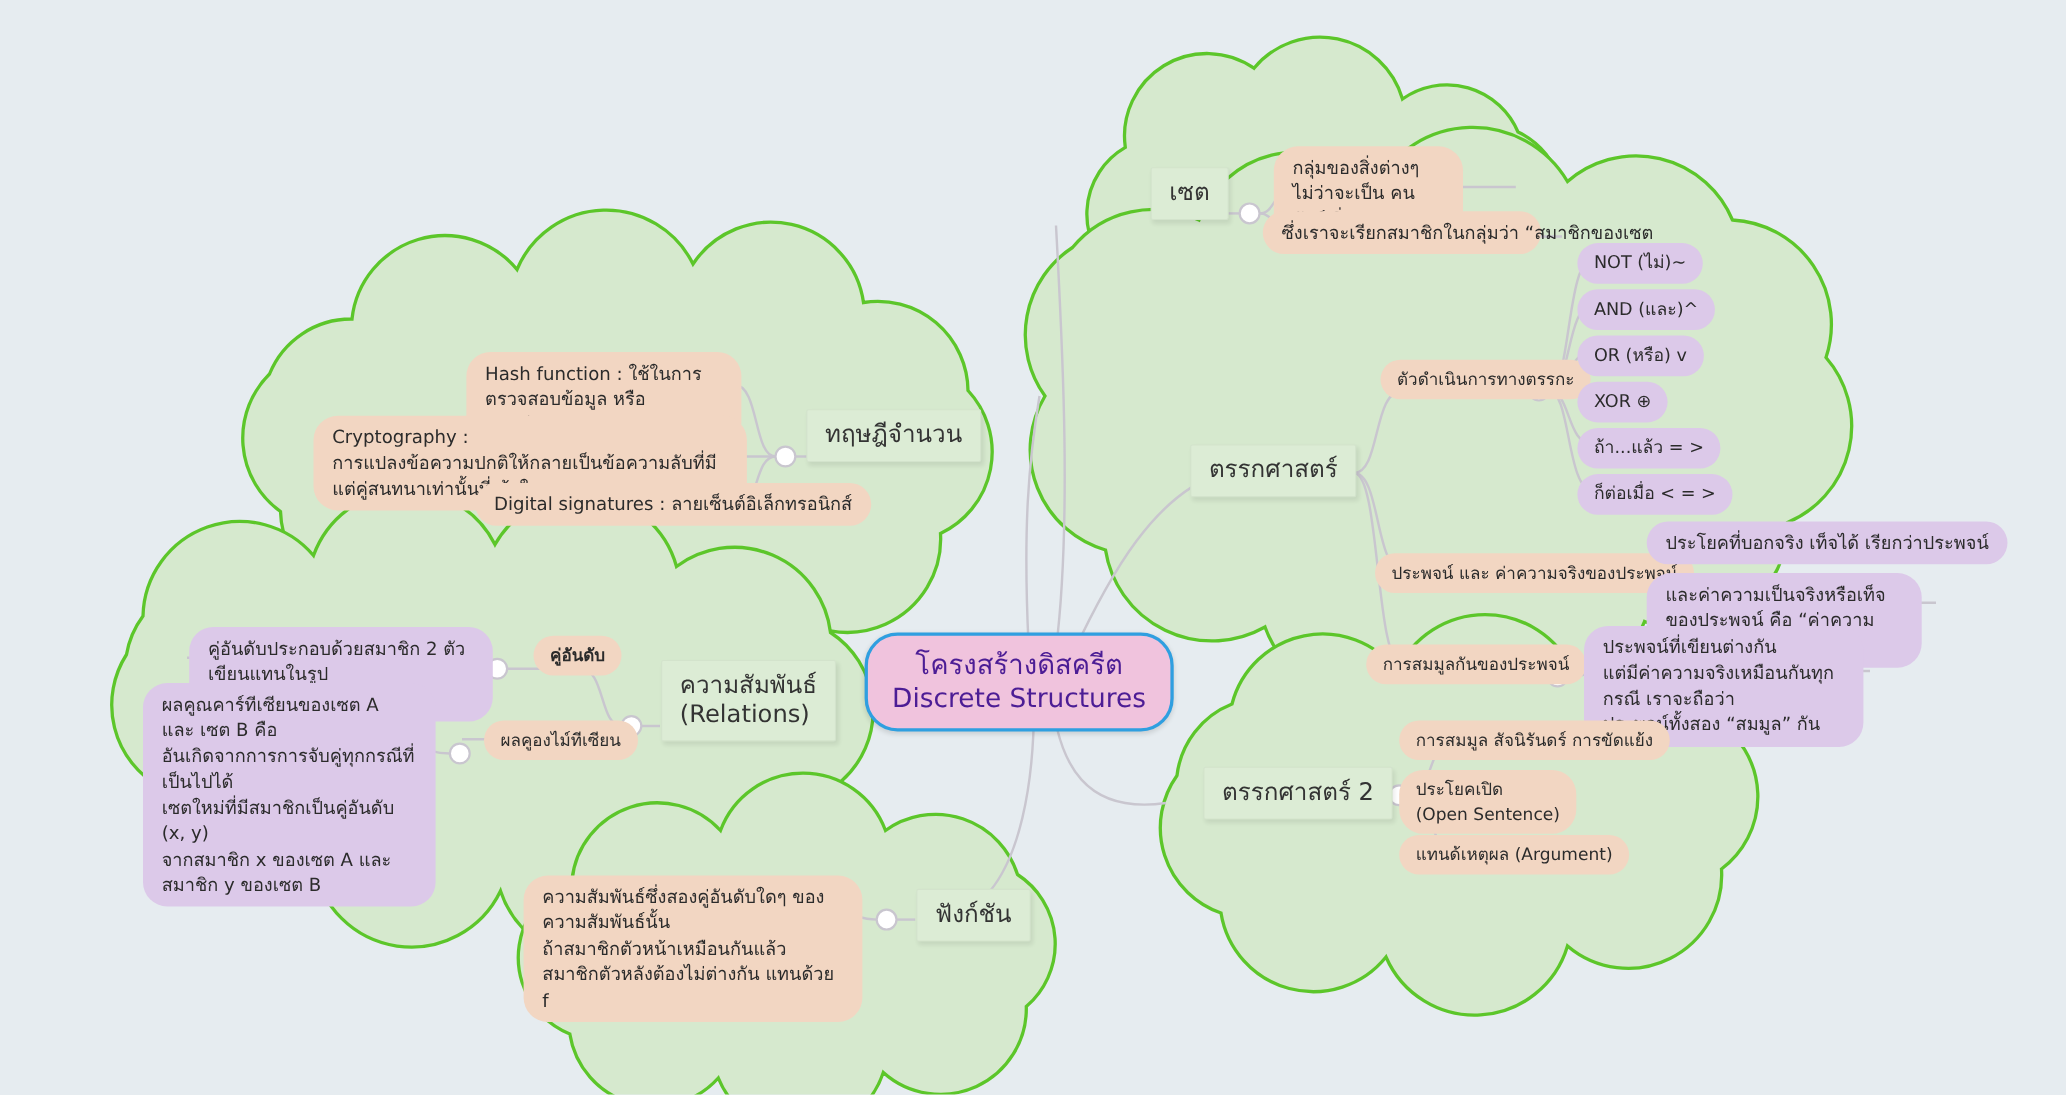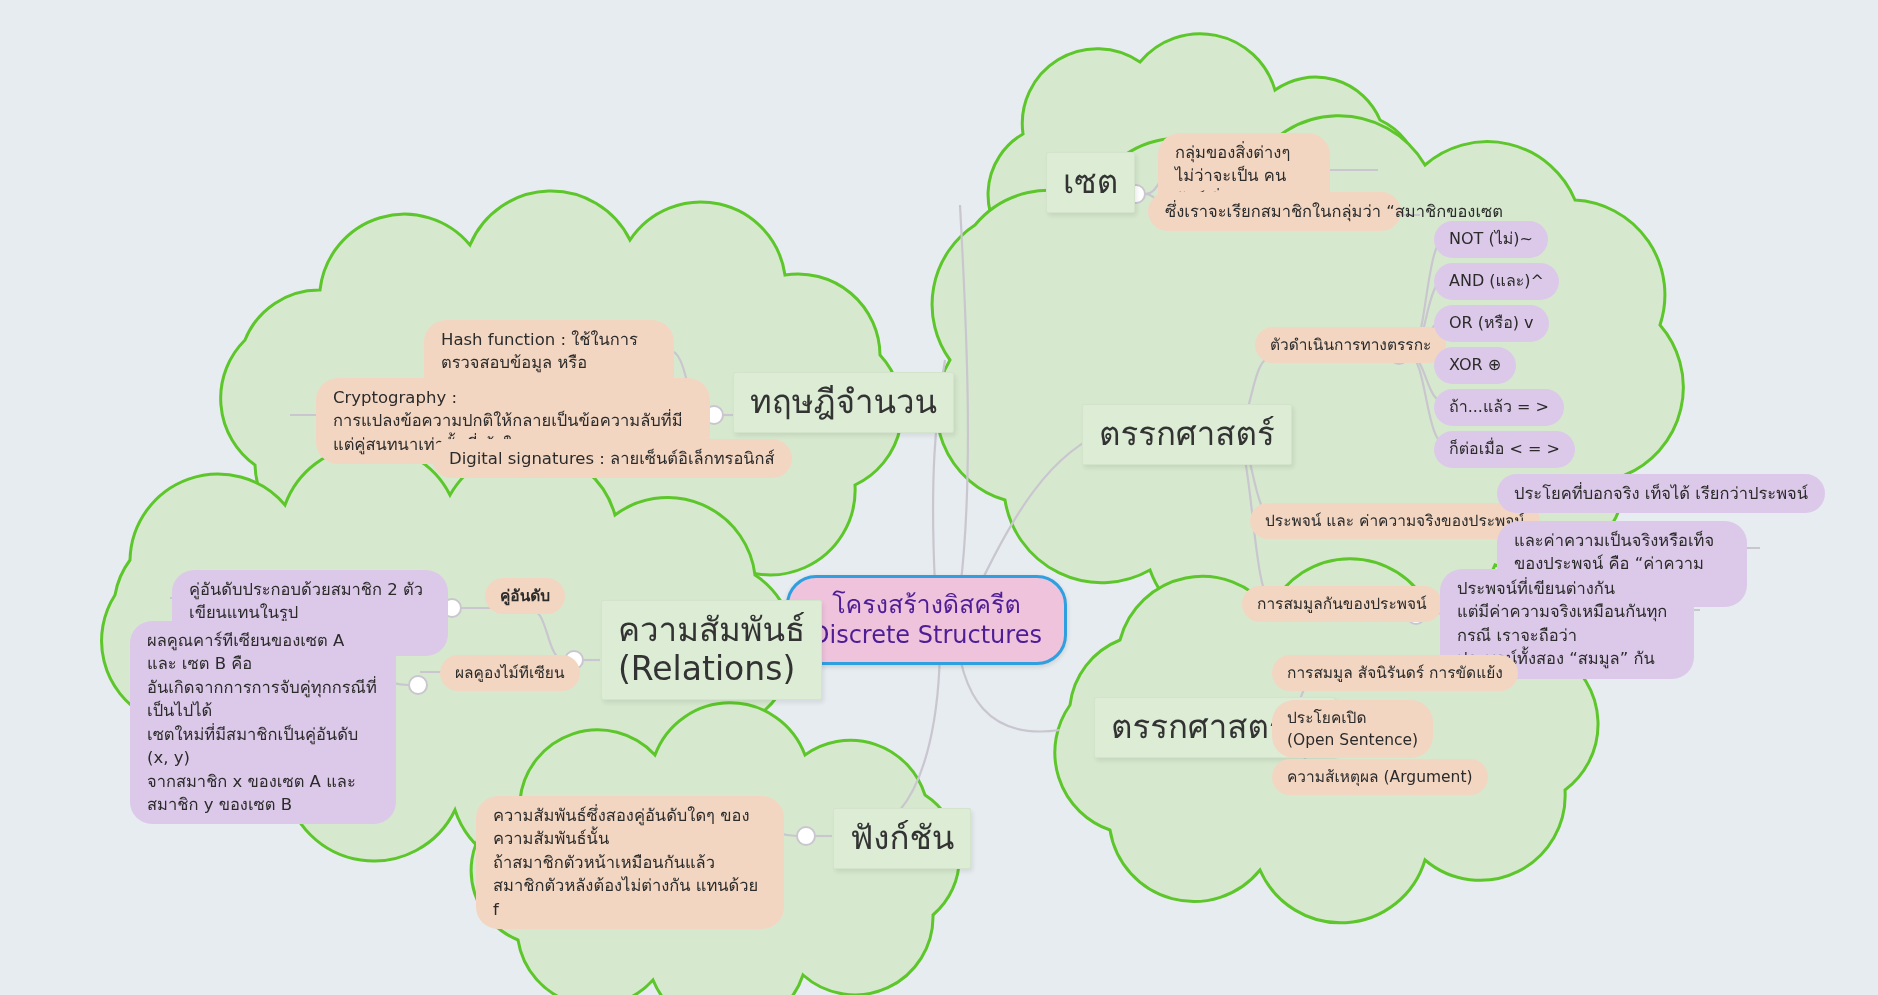--- a/index.html
+++ b/index.html
@@ -28,21 +28,21 @@
     box-shadow:0 2px 5px rgba(0,0,0,.13);
     white-space:nowrap;
   }
   .root .l2{font-size:24px;}
 
   
   .branch{
     background:#dcecd5;
     border:1px solid #d3e3cc;
     color:#333;
-    font-size:33px;
+    font-size:22px;
     line-height:1.18;
     padding:10px 16px;
     box-shadow:2px 3px 4px rgba(0,0,0,.08);
     border-radius:2px;
     white-space:nowrap;
   }
 
   
   .pill{
     border-radius:22px;
@@ -222,27 +222,27 @@
       <div>ประพจน์ที่เขียนต่างกัน</div>
       <div>แต่มีค่าความจริงเหมือนกันทุกกรณี เราจะถือว่า</div>
       <div>ประพจน์ทั้งสอง “สมมูล” กัน</div>
     </div>
 
   <div class="node pill peach sm" style="left:1272px;top:655px;">การสมมูล สัจนิรันดร์ การขัดแย้ง</div>
   <div class="node pill peach sm" style="left:1272px;top:700px;">
       <div>ประโยคเปิด</div>
       <div>(Open Sentence)</div>
     </div>
-  <div class="node pill peach sm" style="left:1272px;top:759px;">ความส้เหตุผล (Argument)</div>
+  <div class="node pill peach sm" style="left:1272px;top:759px;">แทนด้เหตุผล (Argument)</div>
 
   <div class="node pill peach" style="left:424px;top:320px;width:250px;">
       <div>Hash function : ใช้ในการตรวจสอบข้อมูล หรือ</div>
       <div>การเข้ารหัส</div>
     </div>
-  <div class="node pill peach" style="left:285px;top:378px;width:394px;margin-left:31px;">
+  <div class="node pill peach" style="left:285px;top:378px;width:394px;">
       <div>Cryptography :</div>
       <div>การแปลงข้อความปกติให้กลายเป็นข้อความลับที่มีแต่คู่สนทนาเท่านั้นที่เข้าใจ</div>
     </div>
   <div class="node pill peach" style="left:432px;top:439px;white-space:nowrap;">Digital signatures : ลายเซ็นต์อิเล็กทรอนิกส์</div>
 
   <div class="node pill peach sm" style="left:485px;top:578px;font-weight:bold;">คู่อันดับ</div>
   <div class="node pill purple" style="left:172px;top:570px;width:276px;">
       <div>คู่อันดับประกอบด้วยสมาชิก 2 ตัว เขียนแทนในรูป</div>
       <div>(a,b)</div>
     </div>

